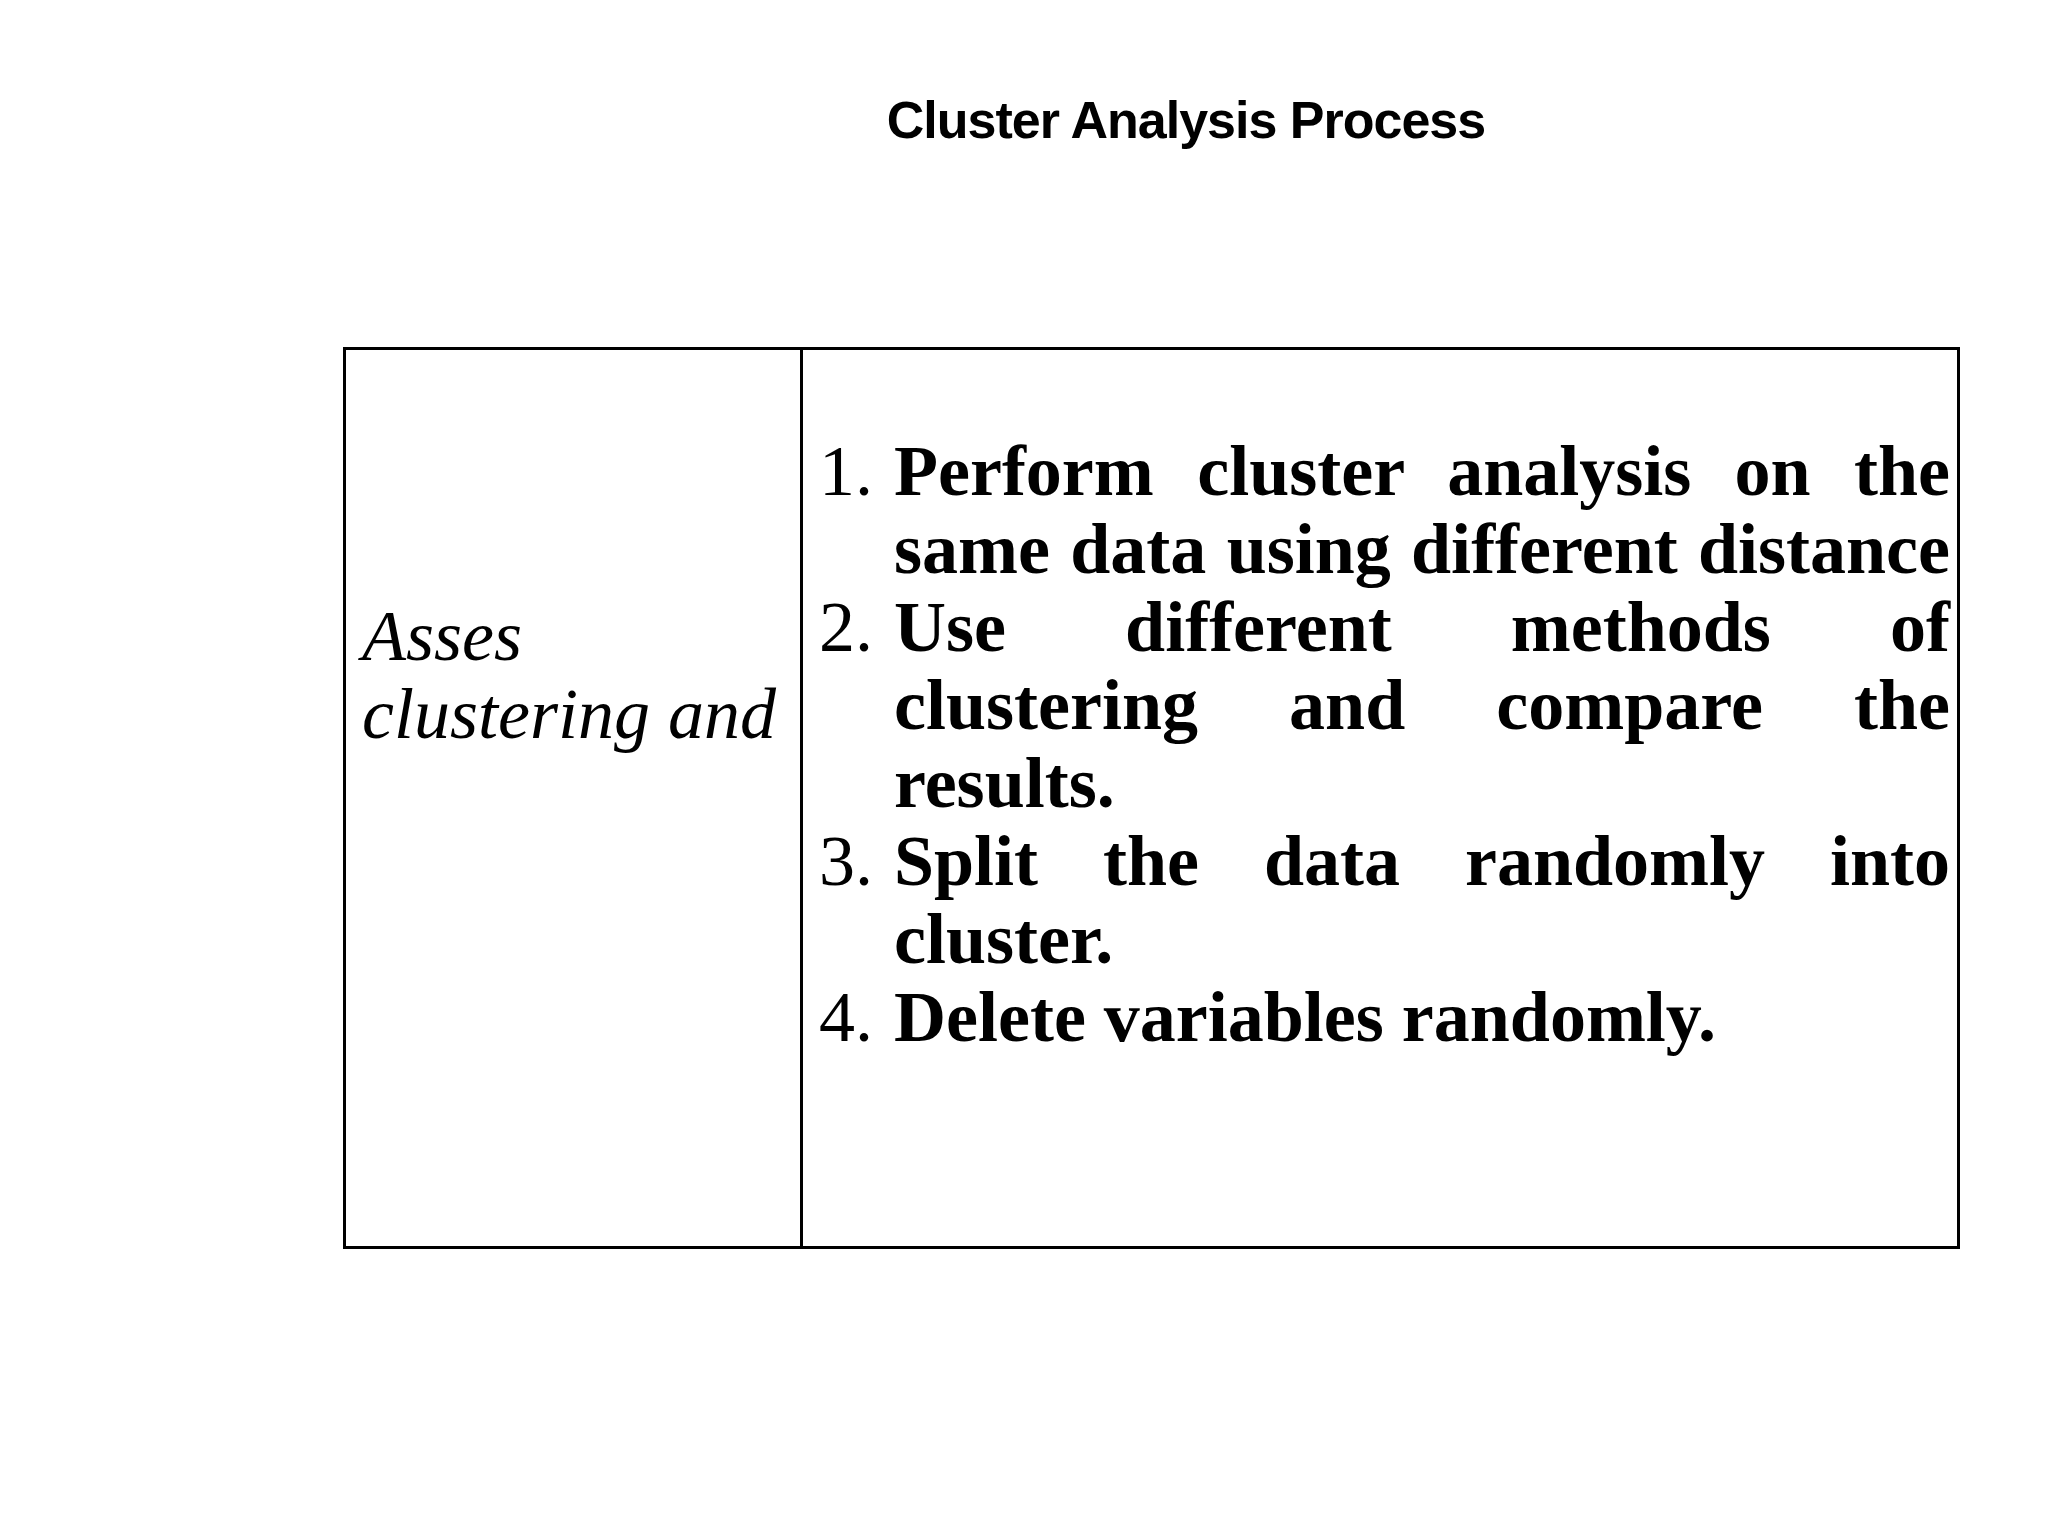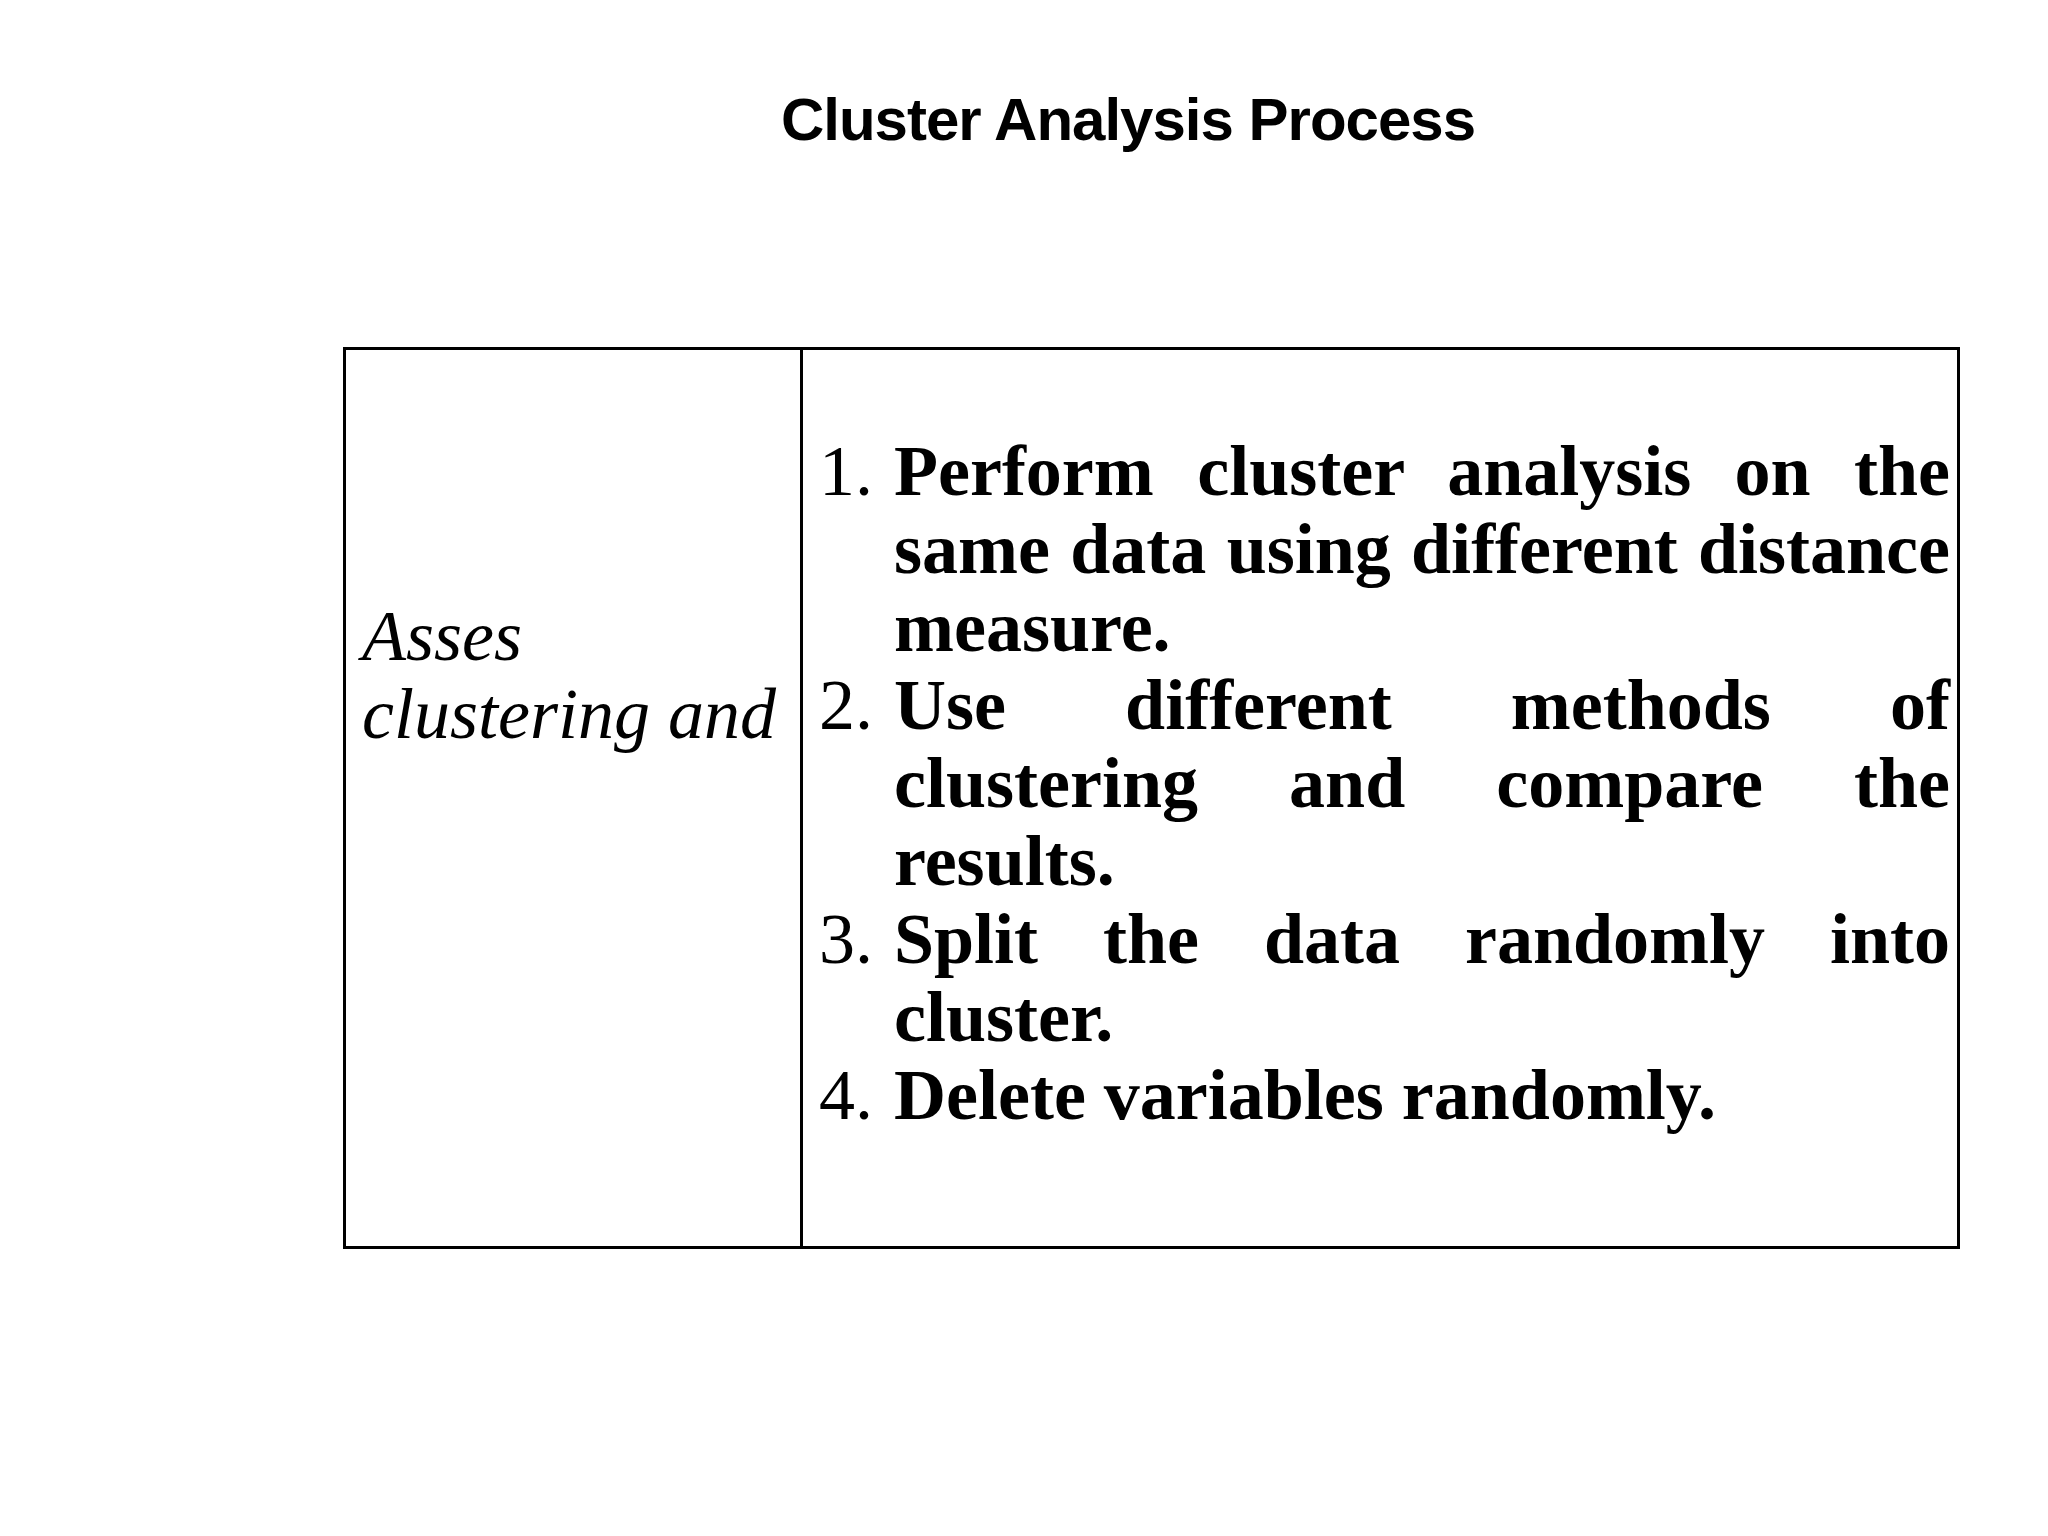--- a/index.html
+++ b/index.html
@@ -8,26 +8,26 @@
     background: #ffffff;
     position: relative;
     overflow: hidden;
     font-family: "Liberation Serif", serif;
     color: #000000;
   }
   .slide { position: absolute; inset: 0; }
 
   .title {
     position: absolute;
-    left: 1128px; top: 80px;
+    left: 1186px; top: 80px;
     transform: translateX(-50%);
     white-space: nowrap;
     font-family: "Liberation Sans", sans-serif;
     font-weight: 700;
-    font-size: 60px;
+    font-size: 52px;
     line-height: 80px;
     letter-spacing: -1px;
     color: #000000;
   }
 
   .process-table {
     position: absolute;
     left: 343px; top: 347px;
     width: 1617px; height: 902px;
     box-sizing: border-box;
@@ -69,21 +69,20 @@
           <div class="cell-line">Asses</div>
           <div class="cell-line">clustering and</div>
         </div>
     </div>
     <div class="cell cell-right">
       <div>
           <div class="item">
             <span class="num">1.</span>
             <div class="line">Perform cluster analysis on the</div>
             <div class="line">same data using different distance</div>
-            <div class="line last">measure.</div>
           </div>
           <div class="item">
             <span class="num">2.</span>
             <div class="line">Use different methods of</div>
             <div class="line">clustering and compare the</div>
             <div class="line last">results.</div>
           </div>
           <div class="item">
             <span class="num">3.</span>
             <div class="line">Split the data randomly into</div>

